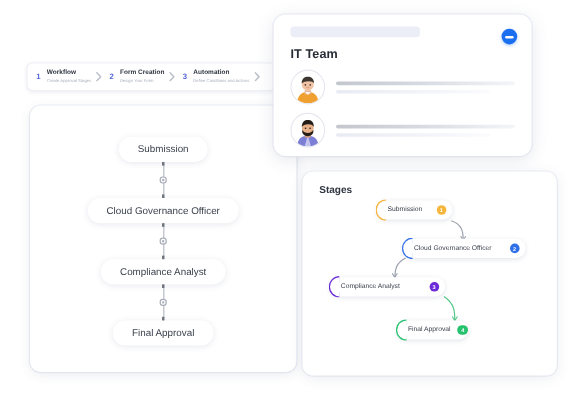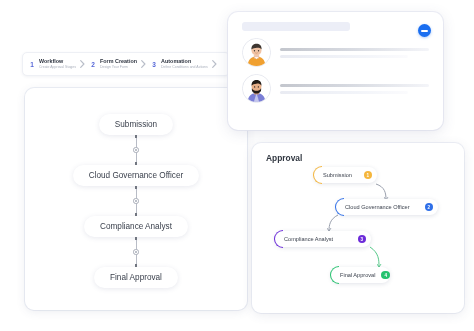--- a/index.html
+++ b/index.html
@@ -381,20 +381,21 @@
     </div>
 
     <div class="flow-node">Final Approval</div>
 
   </div>
 </div>
 
 <div class="team-card">
 
   <div class="team-ghostbar"></div>
+  <div class="team-title">IT Team</div>
 
   <div class="minus-btn"></div>
 
   <div class="member">
     <div class="avatar">
       <svg viewBox="0 0 40 40">
         <circle cx="20" cy="20" r="20" fill="#ffffff"></circle>
         <path d="M7 40 C7 30 13 26 20 26 C27 26 33 30 33 40 Z" fill="#f0a030"></path>
         <path d="M16 24 h8 v5 h-8 z" fill="#e8b79a"></path>
         <circle cx="20" cy="17" r="7.4" fill="#f1c3a4"></circle>
@@ -427,21 +428,21 @@
     </div>
     <div class="lines">
       <div class="line l1"></div>
       <div class="line l2"></div>
     </div>
   </div>
 
 </div>
 
 <div class="preview-panel">
-  <div class="preview-title">Approval</div>
+  <div class="preview-title">Stages</div>
 
   <div class="pv-canvas">
 
     <svg class="pv-svg" viewBox="0 0 212 170">
       <defs>
         <marker id="ah1" markerWidth="5" markerHeight="5" refX="3.4" refY="2.5" orient="auto">
           <path d="M0.4 0.5 L3.6 2.5 L0.4 4.5" fill="none" stroke="#9aa0ad" stroke-width="0.85" stroke-linecap="round" stroke-linejoin="round"></path>
         </marker>
         <marker id="ah2" markerWidth="5" markerHeight="5" refX="3.4" refY="2.5" orient="auto">
           <path d="M0.4 0.5 L3.6 2.5 L0.4 4.5" fill="none" stroke="#9aa0ad" stroke-width="0.85" stroke-linecap="round" stroke-linejoin="round"></path>

